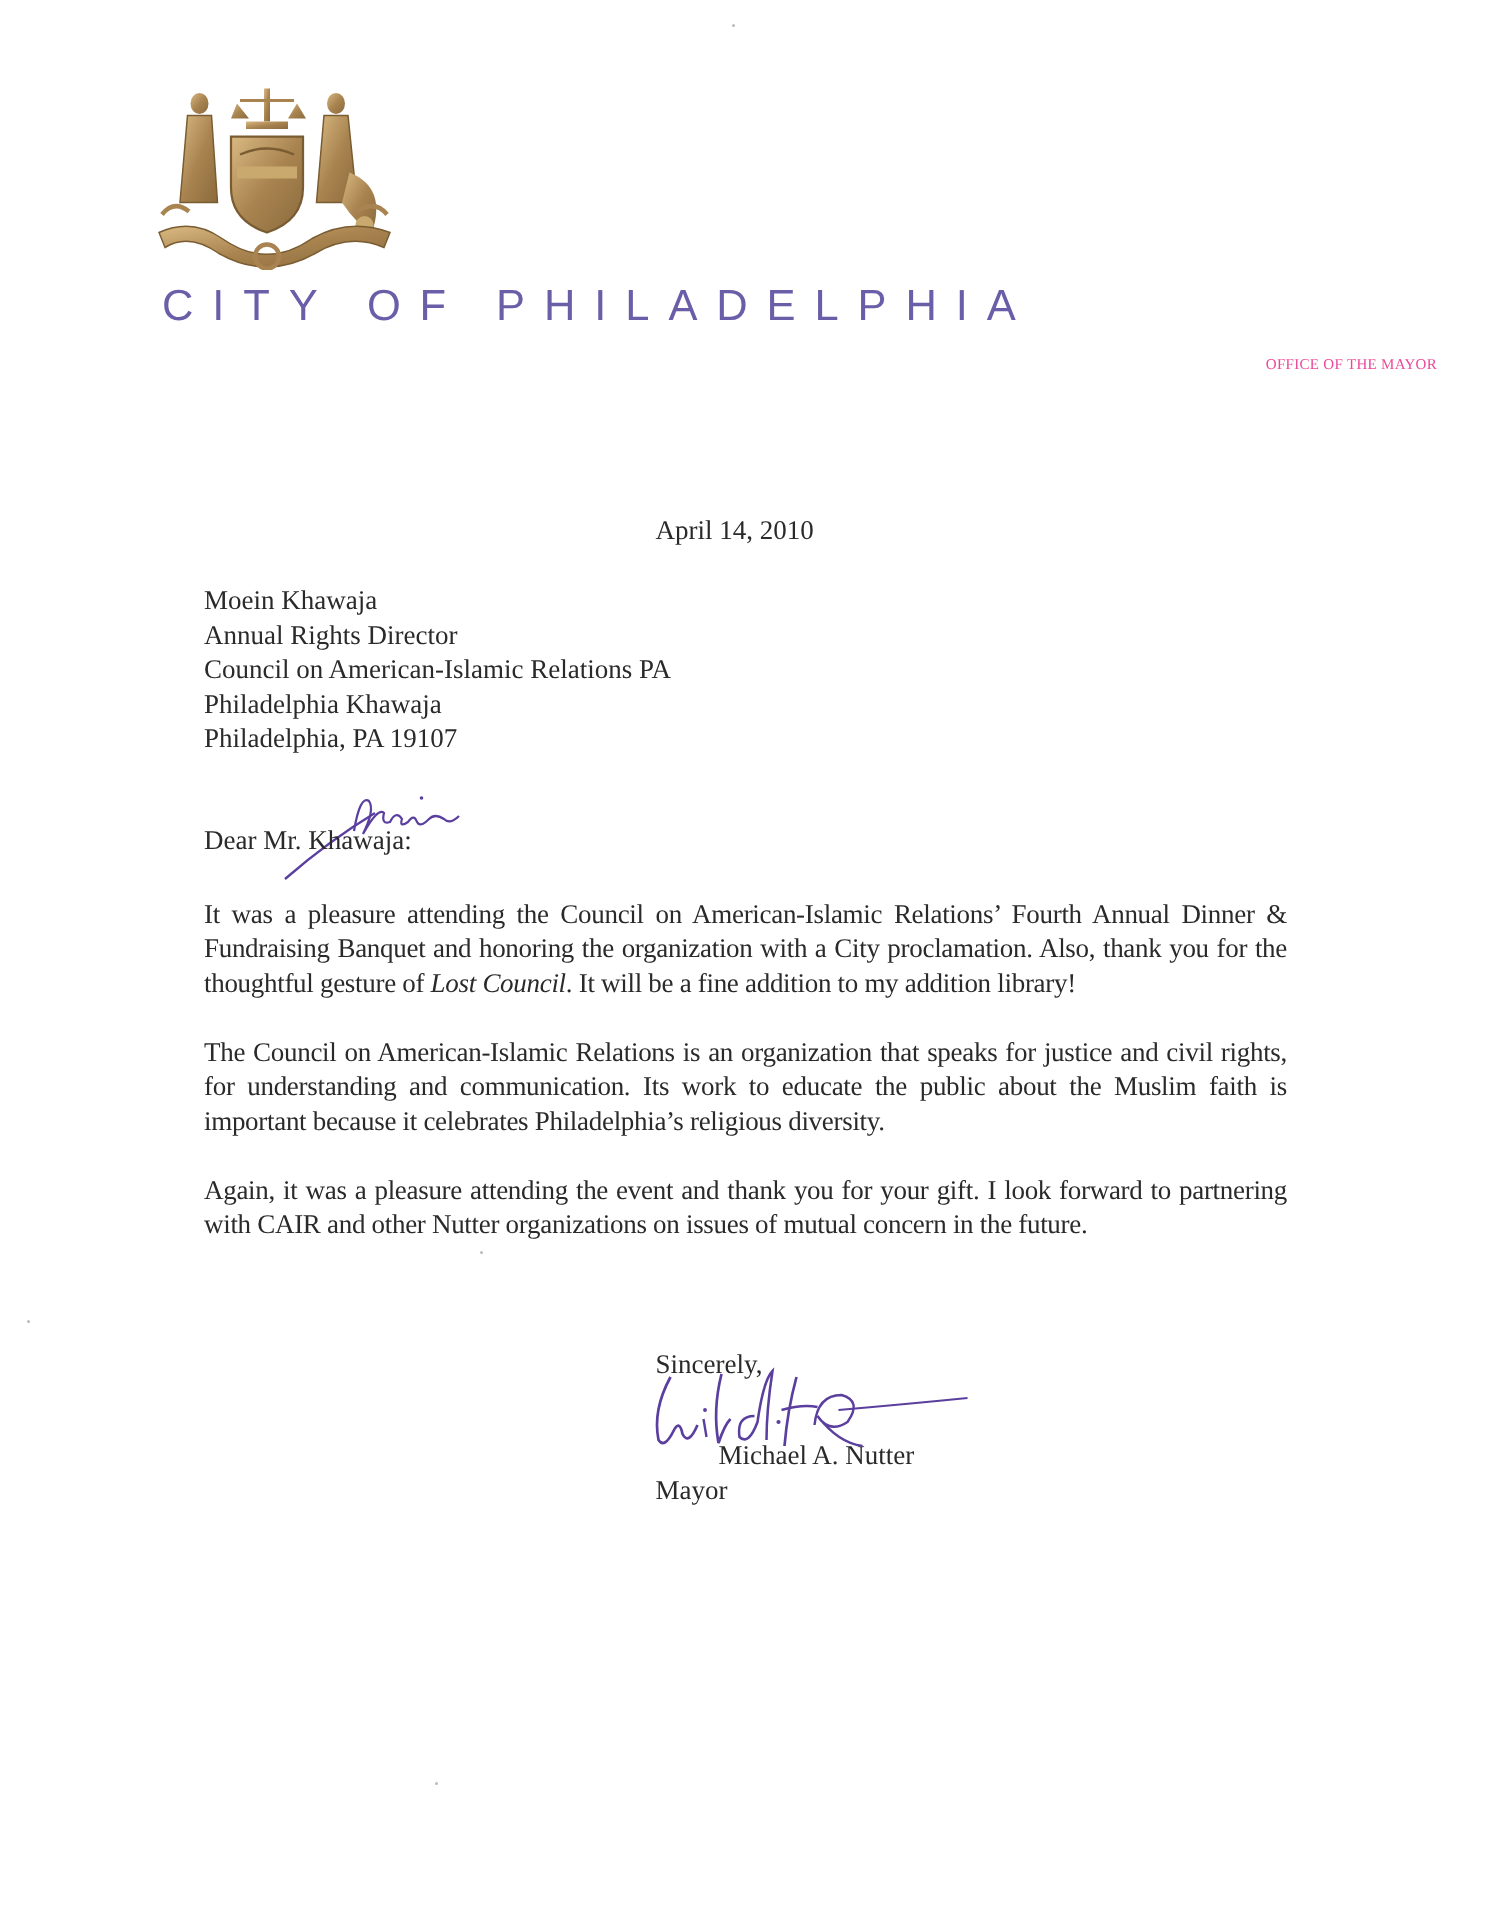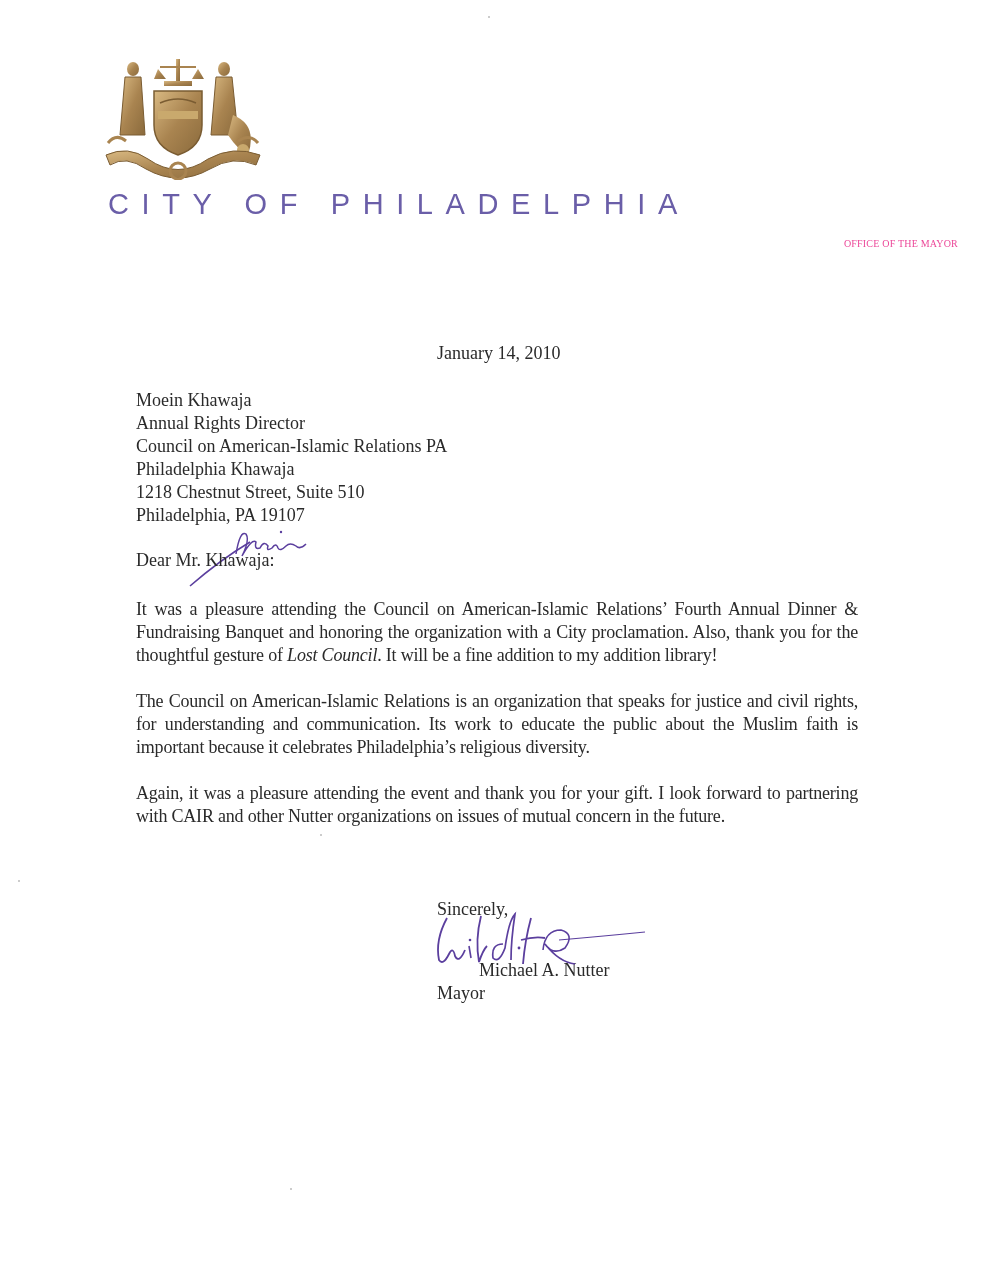--- a/index.html
+++ b/index.html
@@ -55,28 +55,27 @@
     <path d="M8 100 Q30 90 50 104 Q80 125 110 104 Q135 90 162 100 L158 110 Q135 100 112 114 Q80 132 48 114 Q28 100 12 110 Z" fill="url(#gold)" stroke="#7a5c32" stroke-width="1"></path>
     <path d="M10 88 Q18 78 28 86" stroke="#a98450" stroke-width="3" fill="none"></path>
     <path d="M140 86 Q152 78 160 88" stroke="#a98450" stroke-width="3" fill="none"></path>
     <circle cx="80" cy="116" r="8" fill="none" stroke="#a98450" stroke-width="3"></circle>
   </svg>
 </div>
 
 <div class="letterhead-title">CITY OF PHILADELPHIA</div>
 <div class="letterhead-office">OFFICE OF THE MAYOR</div>
 
-<div class="date">January 14, 2010</div>
+<div class="date">April 14, 2010</div>
 
 <div class="address">
   <div>Moein Khawaja</div>
   <div>Annual Rights Director</div>
   <div>Council on American-Islamic Relations PA</div>
   <div>Philadelphia Khawaja</div>
-  <div>1218 Chestnut Street, Suite 510</div>
   <div>Philadelphia, PA 19107</div>
 </div>
 
 <div class="sig sig-moein">
   <svg width="140" height="70" viewBox="0 0 140 70">
     <path d="M10 66 Q40 40 70 22" stroke="#5b3f9e" stroke-width="1.6" fill="none"></path>
     <path d="M56 34 Q60 10 66 14 Q70 20 62 36 Q72 18 76 22 Q74 30 80 28 Q84 20 88 26 Q86 32 92 28 Q96 22 98 28 Q100 32 106 26 Q110 22 116 26 Q120 30 126 24" stroke="#5b3f9e" stroke-width="1.5" fill="none"></path>
     <circle cx="101" cy="12" r="1.2" fill="#5b3f9e"></circle>
   </svg>
 </div>

